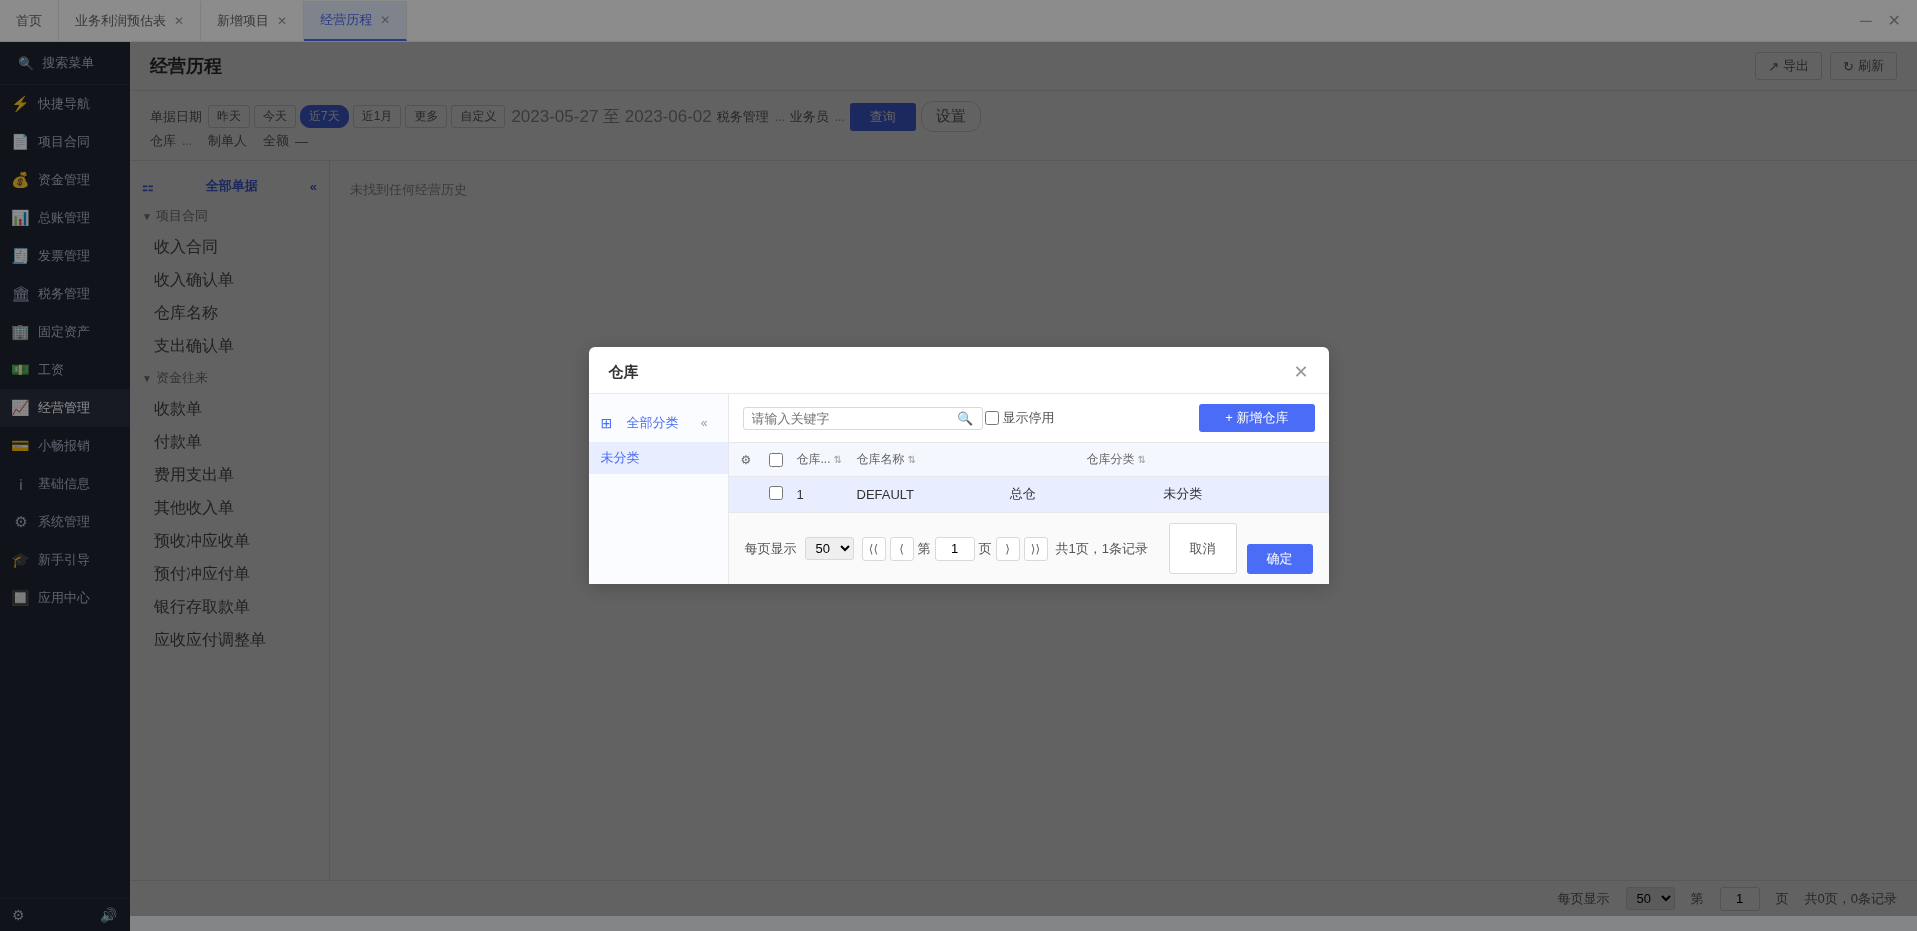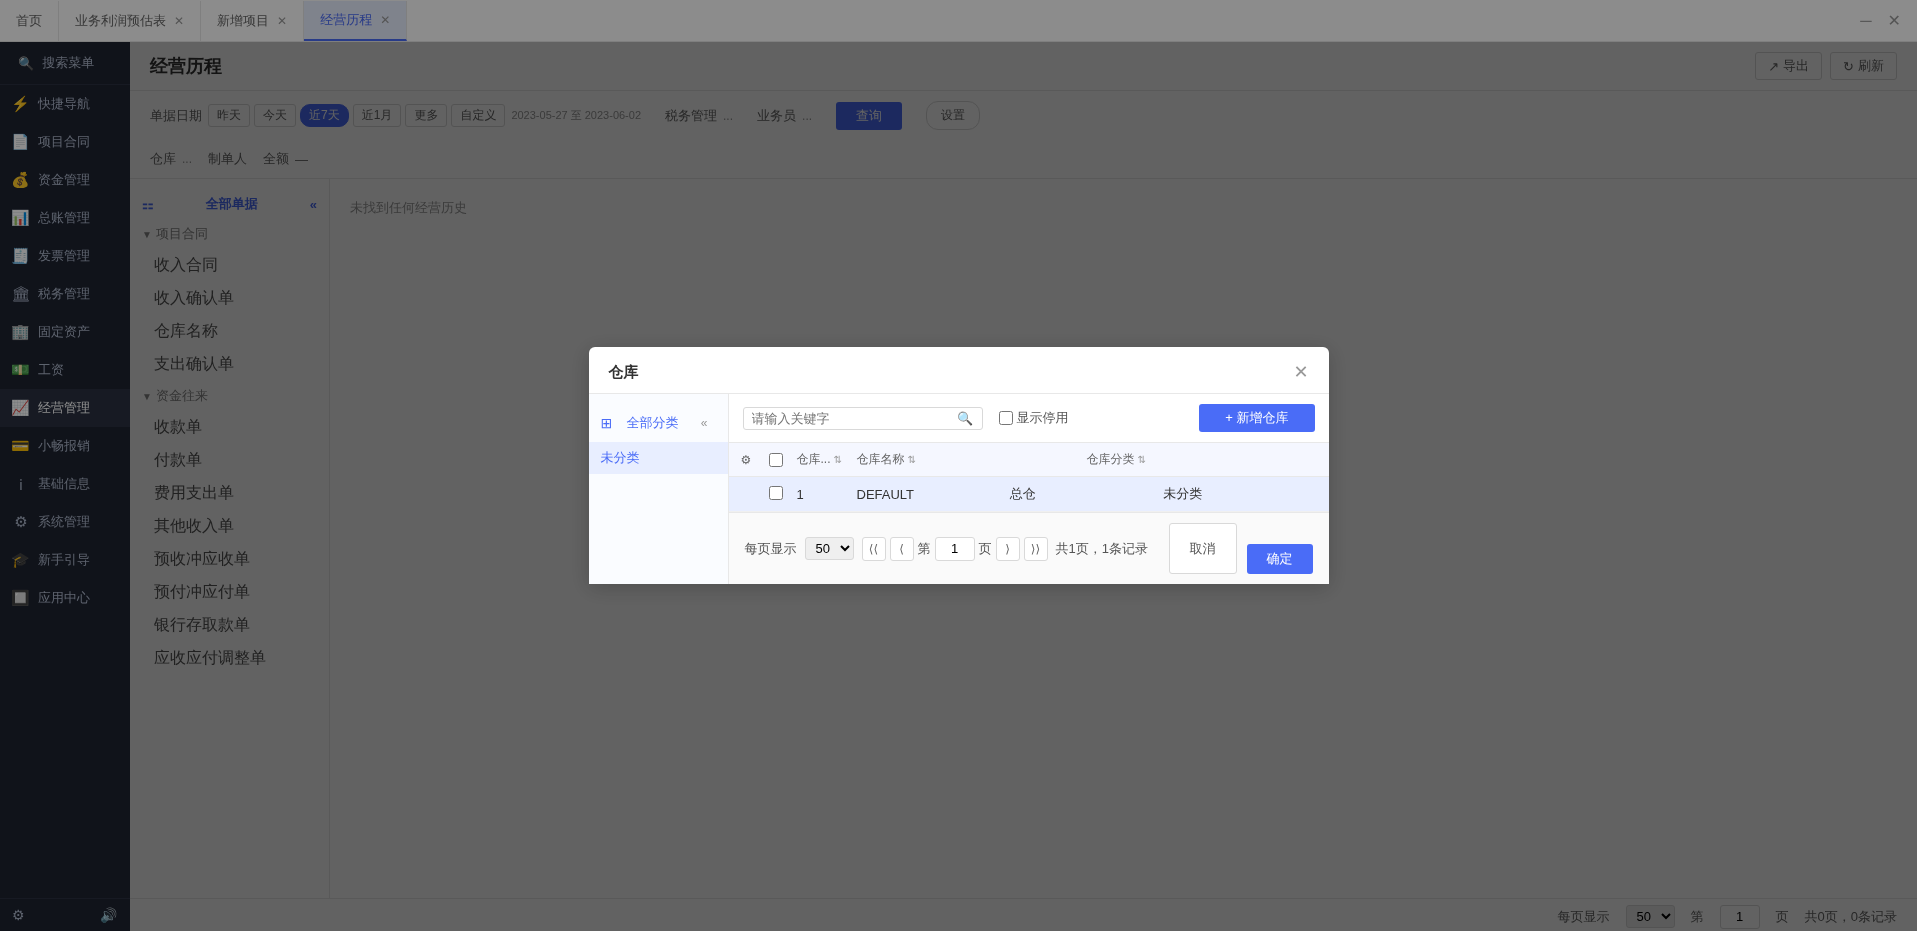--- a/index.html
+++ b/index.html
@@ -29,30 +29,30 @@
     .topbar-close { font-size: 16px; color: #999; cursor: pointer; padding: 4px; }
     .topbar-min { font-size: 16px; color: #999; cursor: pointer; padding: 4px; }
     .page-header { background: #fff; padding: 10px 20px; display: flex; align-items: center; justify-content: space-between; border-bottom: 1px solid #e8e8e8; }
     .page-title { font-size: 18px; font-weight: 600; color: #333; }
     .page-actions { display: flex; gap: 8px; }
     .btn-export { background: #fff; border: 1px solid #d9d9d9; color: #666; padding: 4px 12px; border-radius: 3px; cursor: pointer; font-size: 13px; display: flex; align-items: center; gap: 4px; }
     .btn-refresh { background: #fff; border: 1px solid #d9d9d9; color: #666; padding: 4px 12px; border-radius: 3px; cursor: pointer; font-size: 13px; display: flex; align-items: center; gap: 4px; }
 
     
     .filter-bar { background: #fff; padding: 10px 20px; border-bottom: 1px solid #e8e8e8; }
-    .filter-row { display: flex; align-items: center; flex-wrap: wrap; gap: 24px; margin-bottom: 20px; }
+    .filter-row { display: flex; align-items: center; flex-wrap: wrap; gap: 5px; margin-bottom: 0; }
     .filter-item { display: flex; align-items: center; gap: 6px; }
     .filter-label { color: #666; font-size: 13px; }
     .filter-date-btns { display: flex; gap: 4px; }
     .date-btn { padding: 2px 8px; border: 1px solid #d9d9d9; background: #fff; color: #666; border-radius: 3px; cursor: pointer; font-size: 12px; }
     .date-btn.active { background: #4a6cf7; border-color: #4a6cf7; color: #fff; border-radius: 10px; }
-    .date-range { font-size: 11px; color: #999; }
+    .date-range { font-size: 17px; color: #999; }
     .filter-more { color: #999; font-size: 12px; cursor: pointer; }
     .btn-query { background: #4a6cf7; border: none; color: #fff; padding: 5px 20px; border-radius: 3px; cursor: pointer; font-size: 13px; }
-    .btn-setting { background: #fff; border: 1px solid #d9d9d9; color: #666; padding: 5px 14px; border-radius: 12px; cursor: pointer; font-size: 12px; }
+    .btn-setting { background: #fff; border: 1px solid #d9d9d9; color: #666; padding: 5px 14px; border-radius: 12px; cursor: pointer; font-size: 15px; }
 
     
     .filter-row2 { display: flex; align-items: center; gap: 16px; }
 
     
     .left-nav { width: 200px; background: #fff; border-right: 1px solid #e8e8e8; padding: 10px 0; overflow-y: auto; }
     .left-nav-header { display: flex; align-items: center; justify-content: space-between; padding: 6px 12px; font-size: 13px; font-weight: 600; color: #4a6cf7; cursor: pointer; }
     .left-nav-item { padding: 6px 12px 6px 24px; font-size: 16px; color: #555; cursor: pointer; }
     .left-nav-group { padding: 6px 12px; font-size: 13px; color: #888; display: flex; align-items: center; gap: 4px; cursor: pointer; }
     .left-nav-group .arrow { font-size: 10px; }
@@ -68,21 +68,21 @@
     .modal-header { display: flex; align-items: center; justify-content: space-between; padding: 14px 20px 10px; border-bottom: 1px solid #e8e8e8; }
     .modal-title { font-size: 15px; font-weight: 600; color: #333; }
     .modal-close { font-size: 18px; color: #999; cursor: pointer; }
     .modal-body { display: flex; flex: 1; overflow: hidden; }
     .modal-sidebar { width: 140px; border-right: 1px solid #e8e8e8; padding: 10px 0; background: #fafcff; }
     .modal-sidebar-header { display: flex; align-items: center; justify-content: space-between; padding: 6px 12px; font-size: 13px; color: #4a6cf7; font-weight: 500; cursor: pointer; }
     .modal-sidebar-item { padding: 7px 12px; font-size: 13px; color: #555; cursor: pointer; }
     .modal-sidebar-item.active { background: #e8eeff; color: #4a6cf7; }
     .modal-sidebar-collapse { padding: 6px 8px; cursor: pointer; color: #999; font-size: 12px; }
     .modal-content { flex: 1; display: flex; flex-direction: column; overflow: hidden; }
-    .modal-toolbar { display: flex; align-items: center; padding: 10px 14px; gap: 16px; border-bottom: 1px solid #e8e8e8; }
+    .modal-toolbar { display: flex; align-items: center; padding: 10px 14px; gap: 2px; border-bottom: 1px solid #e8e8e8; }
     .search-wrap { display: flex; align-items: center; border: 1px solid #d9d9d9; border-radius: 3px; padding: 3px 8px; flex: 1; max-width: 240px; }
     .search-wrap input { border: none; outline: none; font-size: 13px; color: #333; background: transparent; flex: 1; }
     .search-icon { color: #999; font-size: 13px; cursor: pointer; }
     .show-disabled { display: flex; align-items: center; gap: 4px; font-size: 13px; color: #555; }
     .checkbox { width: 14px; height: 14px; border: 1px solid #d9d9d9; border-radius: 2px; cursor: pointer; }
     .btn-add-warehouse { background: #4a6cf7; color: #fff; border: none; padding: 5px 26px; border-radius: 3px; font-size: 13px; cursor: pointer; margin-left: auto; display: flex; align-items: center; gap: 4px; }
     .modal-table { flex: 1; overflow-y: auto; }
     .modal-table-header { display: flex; align-items: center; background: #f5f7ff; border-bottom: 1px solid #e8e8e8; padding: 8px 12px; }
     .modal-table-header-cell { font-size: 12px; color: #666; flex: 1; display: flex; align-items: center; gap: 3px; }
     .modal-table-header-cell.id-col { flex: 0 0 60px; }

